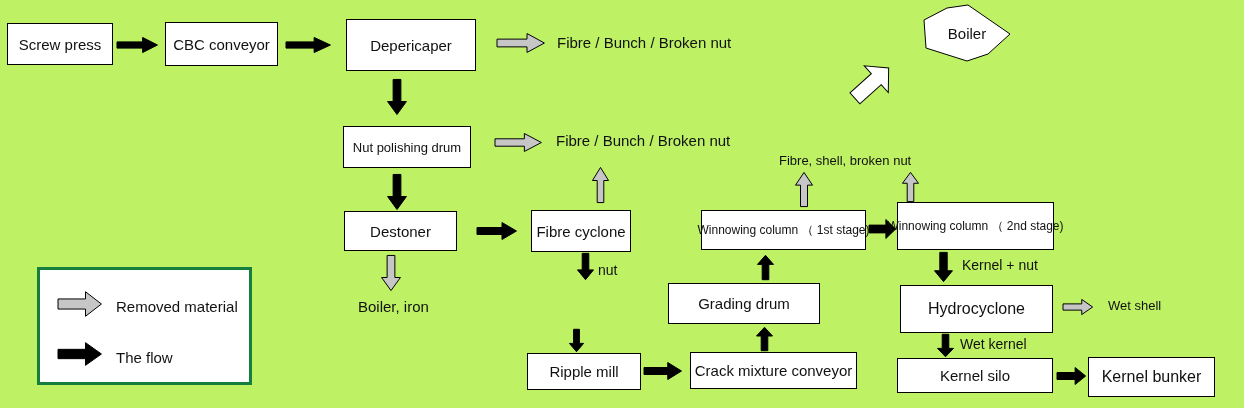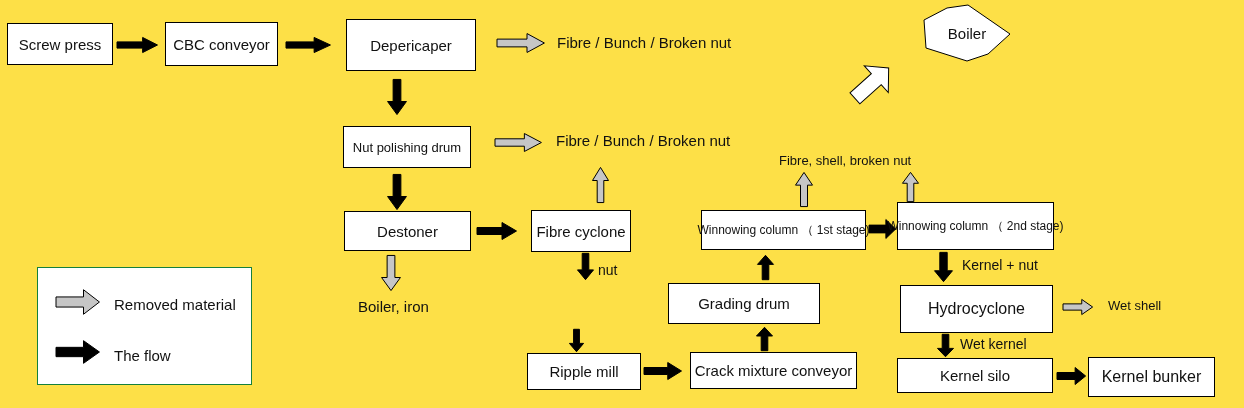--- a/index.html
+++ b/index.html
@@ -1,37 +1,37 @@
 <!DOCTYPE html>
 <html><head>
 <meta charset="utf-8">
 <style>
   html,body{margin:0;padding:0;background:#ffffff;}
   #canvas{
-    position:relative;width:1244px;height:408px;background:#fde047;overflow:hidden;
+    position:relative;width:1244px;height:408px;background:#bef264;overflow:hidden;
     font-family:"Liberation Sans","DejaVu Sans",sans-serif;color:#111;
   }
   .box{
     position:absolute;background:#fff;border:1px solid #000;
     display:flex;align-items:center;justify-content:center;text-align:center;
     box-sizing:border-box;white-space:nowrap;
   }
   .lbl{position:absolute;white-space:nowrap;}
   svg.ar{position:absolute;display:block;overflow:visible;}
   svg.ar polygon{stroke:#000;stroke-width:1;vector-effect:non-scaling-stroke;}
   svg.flow polygon{fill:#000;}
   svg.removed polygon{fill:#c6c6c6;}
   svg.outline polygon{fill:#fff;}
   .hexwrap{position:absolute;}
   .hexwrap svg{display:block;overflow:visible;}
   .hexwrap .hexlabel{
     position:absolute;left:0;top:0;width:100%;height:100%;
     display:flex;align-items:center;justify-content:center;font-size:15px;
   }
-  .legend{position:absolute;border:1px solid #15803d;background:#fff;box-sizing:border-box;}
+  .legend{position:absolute;border:3px solid #15803d;background:#fff;box-sizing:border-box;}
 </style>
 </head>
 <body>
 
 <div id="canvas">
 
   <div class="box" style="left:7px;top:23px;width:106px;height:42px;font-size:15px;">
       <span>Screw press</span>
     </div>
   <svg class="ar flow" style="left:117px;top:37px;width:41px;height:16px;" viewBox="0 0 40 18" preserveAspectRatio="none">
@@ -68,21 +68,21 @@
       <span>Nut polishing drum</span>
     </div>
   <svg class="ar removed" style="left:495px;top:133px;width:47px;height:19px;" viewBox="0 0 40 18" preserveAspectRatio="none">
       <polygon points="0,5.5 25,5.5 25,0.5 39.5,9 25,17.5 25,12.5 0,12.5"></polygon>
     </svg>
   <div class="lbl" style="left:556px;top:132px;font-size:15px;">Fibre / Bunch / Broken nut</div>
 
   <svg class="ar flow" style="left:387px;top:174px;width:20px;height:36px;" viewBox="0 0 18 40" preserveAspectRatio="none">
       <polygon points="9,39.5 0.5,25 5.5,25 5.5,0.5 12.5,0.5 12.5,25 17.5,25"></polygon>
     </svg>
-  <div class="box" style="left:344px;top:211px;width:127px;height:40px;font-size:15px;">
+  <div class="box" style="left:344px;top:211px;width:113px;height:40px;font-size:15px;">
       <span>Destoner</span>
     </div>
   <svg class="ar flow" style="left:477px;top:222px;width:40px;height:18px;" viewBox="0 0 40 18" preserveAspectRatio="none">
       <polygon points="0,5.5 25,5.5 25,0.5 39.5,9 25,17.5 25,12.5 0,12.5"></polygon>
     </svg>
   <div class="box" style="left:531px;top:210px;width:100px;height:42px;font-size:15px;">
       <span>Fibre cyclone</span>
     </div>
 
   <svg class="ar removed" style="left:592px;top:167px;width:17px;height:36px;" viewBox="0 0 18 40" preserveAspectRatio="none">

